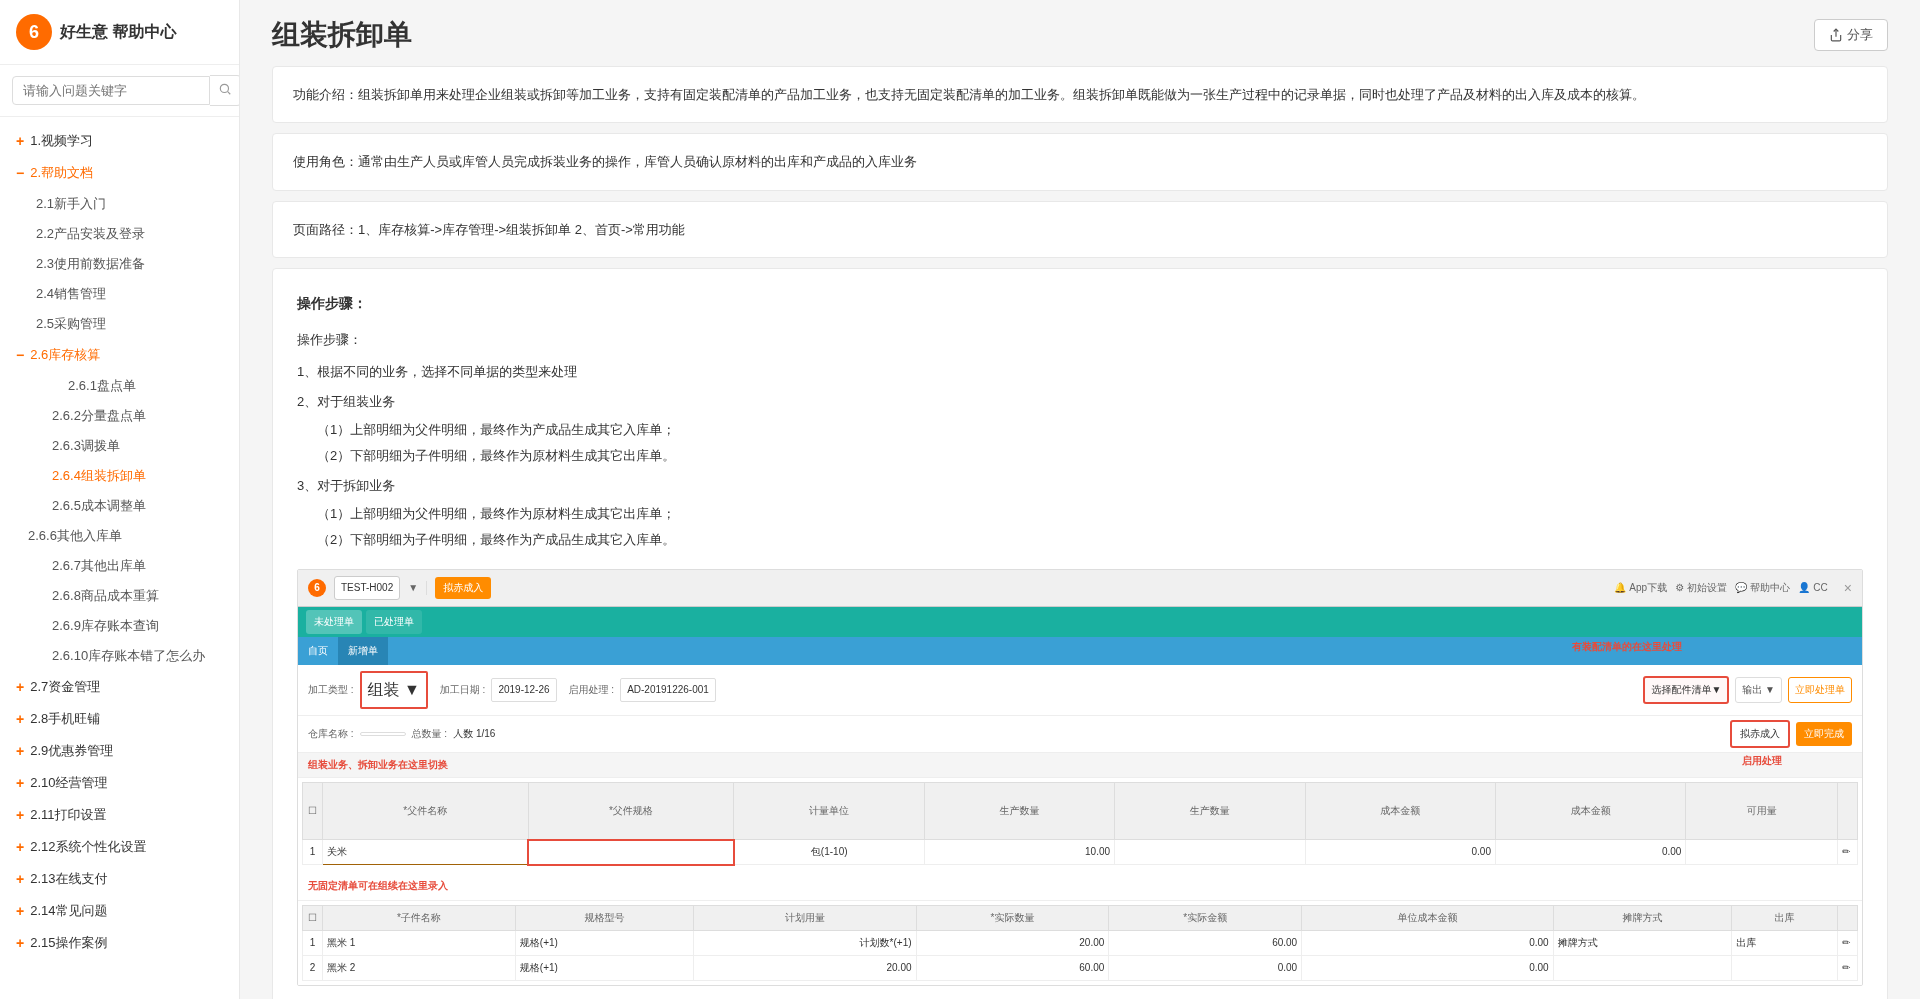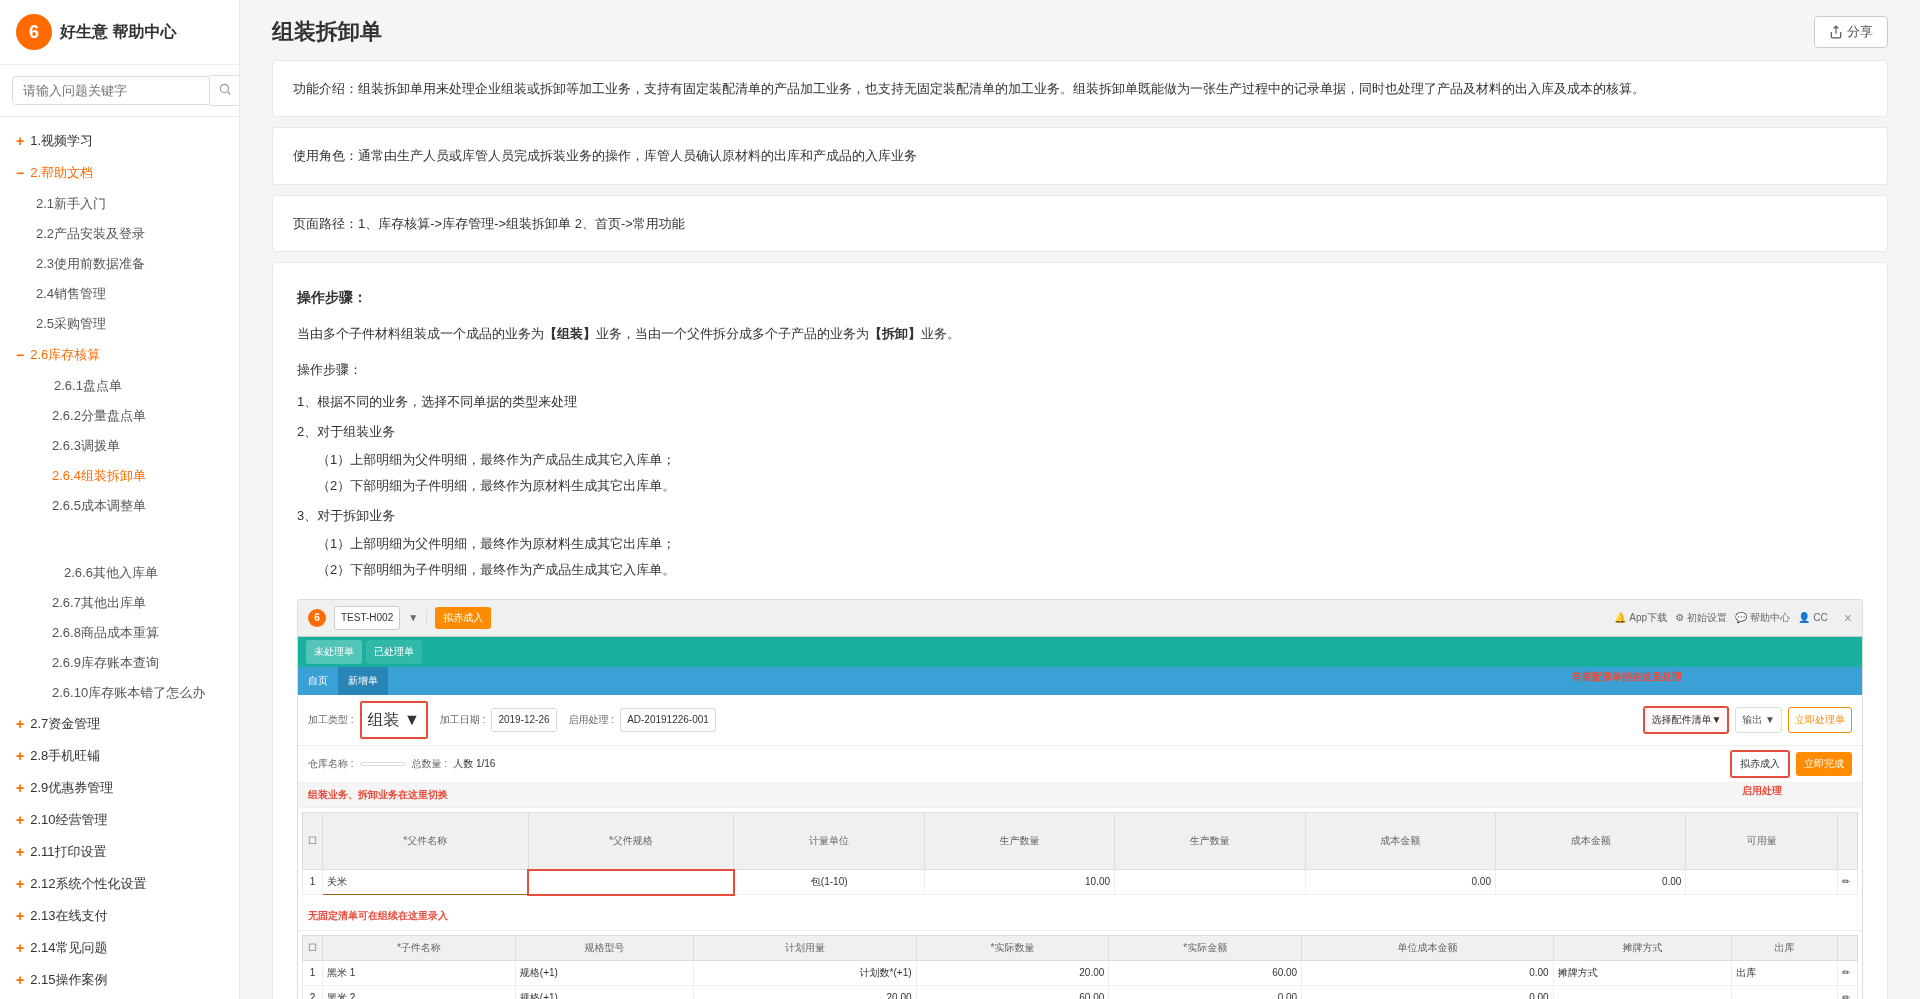--- a/index.html
+++ b/index.html
@@ -77,21 +77,21 @@
       background: #f5f5f5;
     }
 
     .main-header {
       display: flex;
       align-items: center;
       justify-content: space-between;
       padding: 16px 32px 12px;
       background: #f5f5f5;
     }
-    .page-title { font-size: 22px; font-weight: bold; color: #333; }
+    .page-title { font-size: 28px; font-weight: bold; color: #333; }
     .share-btn {
       display: flex; align-items: center; gap: 4px;
       border: 1px solid #ccc; border-radius: 4px;
       padding: 6px 14px; background: #fff; cursor: pointer; font-size: 13px; color: #555;
     }
 
     .content-area {
       padding: 0 32px 32px;
       flex: 1;
     }
@@ -166,26 +166,26 @@
     <div class="sub-item">2.1新手入门</div>
     <div class="sub-item">2.2产品安装及登录</div>
     <div class="sub-item">2.3使用前数据准备</div>
     <div class="sub-item">2.4销售管理</div>
     <div class="sub-item">2.5采购管理</div>
 
     <div class="nav-item active">
       <span class="minus-icon">−</span>
       <span>2.6库存核算</span>
     </div>
-    <div class="sub-item" style="padding-left:45px;margin-left:9px;">2.6.1盘点单</div>
+    <div class="sub-item" style="padding-left:68px;">2.6.1盘点单</div>
     <div class="sub-item" style="padding-left:52px;">2.6.2分量盘点单</div>
     <div class="sub-item" style="padding-left:52px;">2.6.3调拨单</div>
     <div class="sub-item current" style="padding-left:52px;">2.6.4组装拆卸单</div>
     <div class="sub-item" style="padding-left:52px;">2.6.5成本调整单</div>
-    <div class="sub-item" style="padding-left:64px;margin-top:37px;">2.6.6其他入库单</div>
+    <div class="sub-item" style="padding-left:28px;">2.6.6其他入库单</div>
     <div class="sub-item" style="padding-left:52px;">2.6.7其他出库单</div>
     <div class="sub-item" style="padding-left:52px;">2.6.8商品成本重算</div>
     <div class="sub-item" style="padding-left:52px;">2.6.9库存账本查询</div>
     <div class="sub-item" style="padding-left:52px;">2.6.10库存账本错了怎么办</div>
 
     <div class="nav-item">
       <span class="plus-icon">+</span>
       <span>2.7资金管理</span>
     </div>
     <div class="nav-item">
@@ -247,23 +247,20 @@
     </div>
 
     <div class="info-block">
       <p>页面路径：1、库存核算-&gt;库存管理-&gt;组装拆卸单 2、首页-&gt;常用功能</p>
     </div>
 
     <div class="content-block">
       <div class="section-title">操作步骤：</div>
 
 
-      <p style="margin-bottom:10px;">
-        当由多个子件材料组装成一个成品的业务为<span style="font-weight:bold;">【组装】</span>业务，当由一个父件拆分成多个子产品的业务为<span style="font-weight:bold;">【拆卸】</span>业务。
-      </p>
 
       <div style="margin-bottom:6px;">操作步骤：</div>
 
       <div style="margin-bottom:4px;">1、根据不同的业务，选择不同单据的类型来处理</div>
       <div style="margin-bottom:2px;">2、对于组装业务</div>
       <div style="padding-left:20px;">
         <span>（1）上部明细为父件明细，最终作为产成品生成其它入库单；</span>
       </div>
       <div style="padding-left:20px;">
         <span>（2）下部明细为子件明细，最终作为原材料生成其它出库单。</span>

